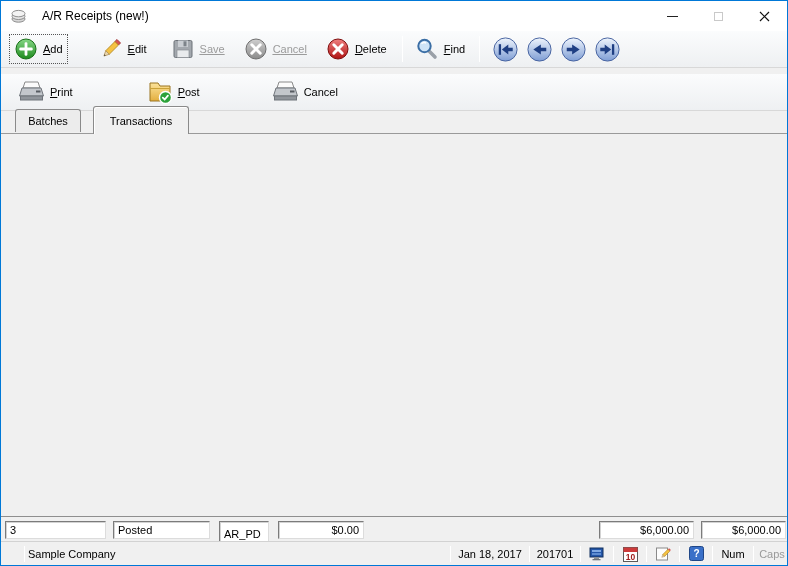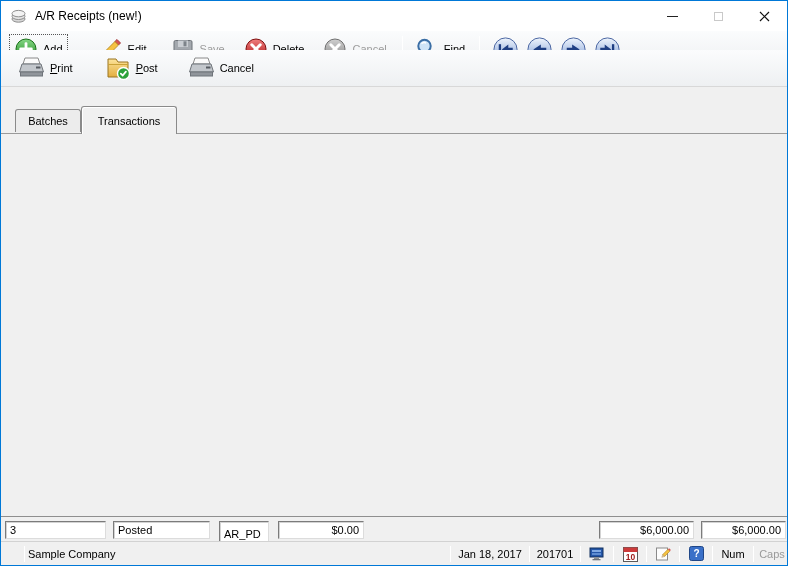--- a/index.html
+++ b/index.html
@@ -3,47 +3,47 @@
 <meta charset="utf-8">
 <style>
   * { box-sizing: border-box; margin: 0; padding: 0; }
   body { background: #ffffff; font-family: "Liberation Sans", sans-serif; }
   .win {
     position: relative; width: 788px; height: 566px;
     border: 1px solid #0078d7; background: #f0f0f0; overflow: hidden;
     font-family: "Liberation Sans", sans-serif; font-size: 11px; color: #000;
   }
   
-  .titlebar { position: absolute; left:0; top:0; right:0; height:30px; background:#fff; display:flex; align-items:center; }
+  .titlebar { position: absolute; left:0; top:0; right:0; height:30px; background:#fff; display:flex; align-items:center;gap:7px; }
   .app-icon { margin-left:9px; width:17px; height:16px; display:inline-flex; }
   .title-text { margin-left:8px; font-size:12px; color:#000; }
   .winbtns { margin-left:auto; display:flex; height:30px; }
   .winbtn { width:46px; height:30px; display:flex; align-items:center; justify-content:center; }
   .glyph-min { width:11px; height:1px; background:#222; display:block; }
   .glyph-max { width:9px; height:9px; border:1px solid #c9c9c9; display:block; }
   
   .toolbar { position:absolute; left:0; right:0; display:flex; align-items:center;
     background:linear-gradient(#fbfcfd,#eef0f2); border-bottom:1px solid #d8d8d8; }
   .tb1 { top:30px; height:37px; }
-  .tb2 { top:49px; height:37px; }
+  .tb2 { top:73px; height:37px;gap:42px; }
   .tbtn { display:flex; align-items:center; gap:5px; background:transparent; border:1px solid transparent;
     padding:2px 4px; font-family:"Liberation Sans",sans-serif; font-size:11px; color:#000; cursor:default; }
   .tbtn.focused { border:1px dotted #555; }
   .tbtn.disabled .tlabel { color:#9b9b9b;text-decoration:underline; }
   .tlabel { display:inline-block; }
   .mn::first-letter { text-decoration: underline; }
   .ticon { display:inline-flex; }
   .tsep { width:1px; height:26px; background:#c9c9c9; border-right:1px solid #fff; }
   .navbtn { background:transparent; border:none; padding:0; display:inline-flex; cursor:default; }
   
   .tabstrip { position:absolute; left:0; top:104px; right:0; height:28px; }
   .tab { position:absolute; background:#f0f0f0; border:1px solid #8a8a8a; border-bottom:none;
     border-radius:3px 3px 0 0; font-size:11px; display:flex; align-items:center; justify-content:center; }
   .tab-inactive { top:4px; height:23px; left:14px; width:66px; background:#ececec; }
-  .tab-active { top:1px; height:28px; left:80px; width:96px; z-index:6;
+  .tab-active { top:1px; height:28px; left:92px; width:96px; z-index:6;
     box-shadow: inset 1px 1px 0 #fff; }
   .form-panel { position:absolute; left:0; top:132px; width:786px; height:384px; background:#f0f0f0;
     border-top:1px solid #9a9a9a; border-bottom:1px solid #8f8f8f; z-index:1; }
   
   .lbl { position:absolute; font-size:11px; color:#000; white-space:nowrap; }
   .field, input.field {
     position:absolute; background:#fff; border:1px solid; border-color:#7b7b7b #dcdcdc #dcdcdc #7b7b7b;
     box-shadow: inset 1px 1px 0 rgba(128,128,128,.35);
     font-family:"Liberation Sans",sans-serif; font-size:11px; color:#000; padding:0 4px;
     display:flex; align-items:center; height:20px;
@@ -177,37 +177,37 @@
       <span class="ticon">
         <svg width="24" height="24" viewBox="0 0 24 24">
             <rect x="3" y="3.5" width="18" height="17" rx="1.5" fill="#a3a8ae" stroke="#6d7278"></rect>
             <rect x="7" y="3.5" width="10" height="6.5" fill="#caced3"></rect>
             <rect x="12.5" y="4.3" width="3" height="5" fill="#7d838a"></rect>
             <rect x="6" y="13" width="12" height="7.5" fill="#e9ebed" stroke="#8a8f95" stroke-width=".7"></rect>
           </svg>
       </span>
       <span class="tlabel mn">Save</span>
     </button>
+    <button class="tbtn disabled" style="margin-left:9px">
+      <span class="ticon">
+        <svg width="24" height="24" viewBox="0 0 24 24">
+            <circle cx="12" cy="12" r="10" fill="url(#gGray)" stroke="#6f6f6f"></circle>
+            <path d="M7.8 7.8 L16.2 16.2 M16.2 7.8 L7.8 16.2" stroke="#fff" stroke-width="3" stroke-linecap="round"></path>
+          </svg>
+      </span>
+      <span class="tlabel mn">Cancel</span>
+    </button>
     <button class="tbtn" style="margin-left:9px">
       <span class="ticon">
         <svg width="24" height="24" viewBox="0 0 24 24">
             <circle cx="12" cy="12" r="10" fill="url(#gRed)" stroke="#7e0d0d"></circle>
             <path d="M7.8 7.8 L16.2 16.2 M16.2 7.8 L7.8 16.2" stroke="#fff" stroke-width="3" stroke-linecap="round"></path>
           </svg>
       </span>
       <span class="tlabel mn">Delete</span>
-    </button>
-    <button class="tbtn disabled" style="margin-left:9px">
-      <span class="ticon">
-        <svg width="24" height="24" viewBox="0 0 24 24">
-            <circle cx="12" cy="12" r="10" fill="url(#gGray)" stroke="#6f6f6f"></circle>
-            <path d="M7.8 7.8 L16.2 16.2 M16.2 7.8 L7.8 16.2" stroke="#fff" stroke-width="3" stroke-linecap="round"></path>
-          </svg>
-      </span>
-      <span class="tlabel mn">Cancel</span>
     </button>
     <span class="tsep" style="margin-left:10px"></span>
     <button class="tbtn" style="margin-left:7px">
       <span class="ticon">
         <svg width="24" height="24" viewBox="0 0 24 24">
             <line x1="14" y1="14" x2="20" y2="20" stroke="#9aa0a8" stroke-width="3.6" stroke-linecap="round"></line>
             <circle cx="9.5" cy="9" r="6.2" fill="#cfe4f7" stroke="#3a6ea5" stroke-width="2"></circle>
             <path d="M6.5 6.7 q2.2 -2 4.6 -.6" stroke="#fff" stroke-width="1.4" fill="none"></path>
           </svg>
       </span>

